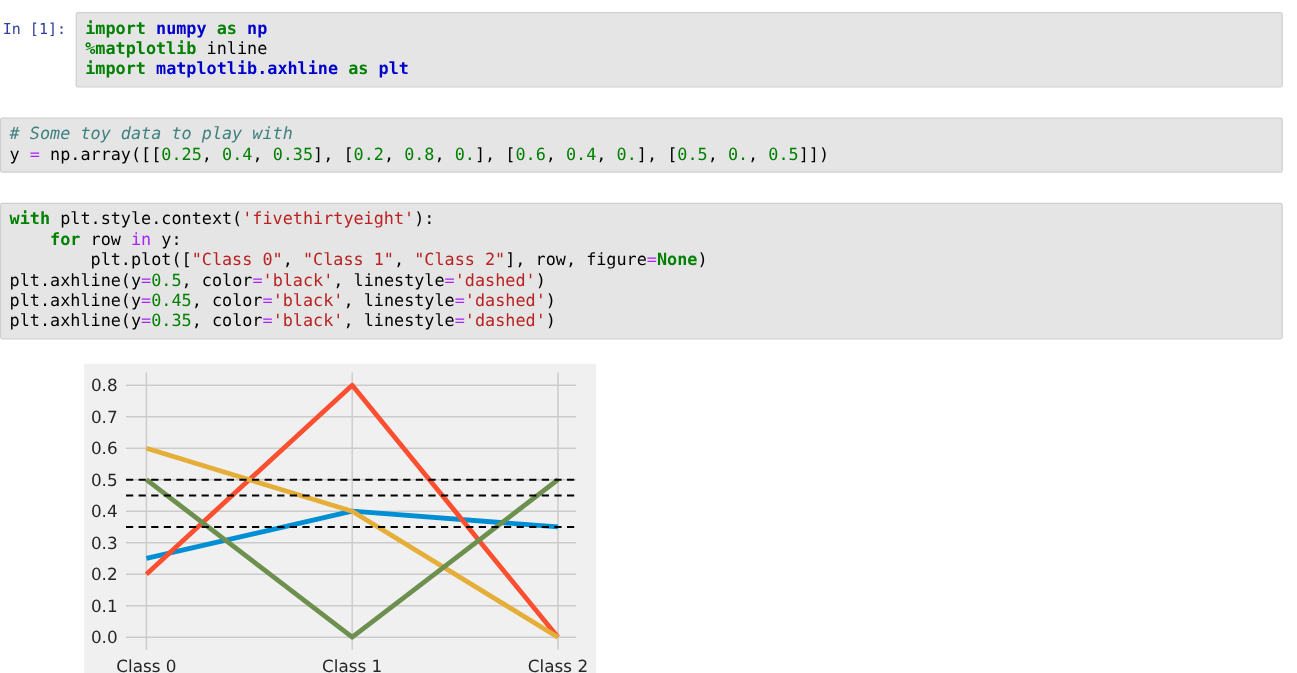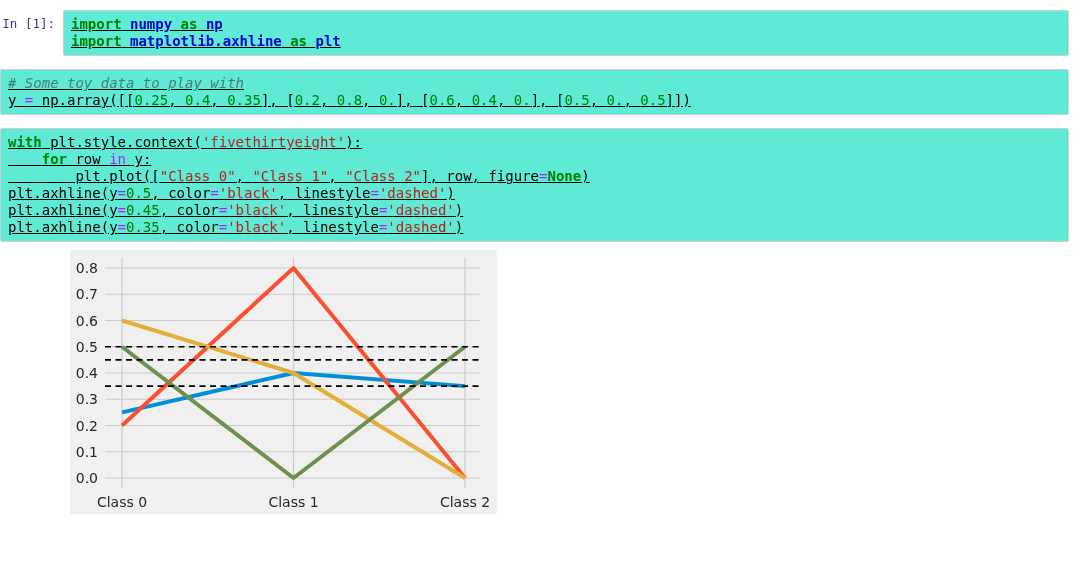--- a/index.html
+++ b/index.html
@@ -1,24 +1,24 @@
 <!DOCTYPE html>
 <html><head>
 <meta charset="utf-8">
 <style>
   * { margin:0; padding:0; box-sizing:border-box; }
   html,body { width:1081px; height:561px; background:#ffffff; overflow:hidden;
               font-family:"Liberation Sans", sans-serif; }
   .notebook { padding-top:10px; }
-  .cell-row { display:flex; align-items:stretch; margin-bottom:13px; padding-right:12px; }
+  .cell-row { display:flex; align-items:stretch; margin-bottom:25px; padding-right:12px; }
   .prompt { width:63px; flex:0 0 63px; text-align:right; padding-right:8px; padding-top:6px;
             font-family:"DejaVu Sans Mono", monospace; font-size:12.5px; color:#303F9F;
             white-space:nowrap; }
-  .input-box { flex:1; background:#5eead4; border:1px solid #cfcfcf; border-radius:2px;
-               padding:5px 7px; overflow:hidden;text-decoration:underline; }
+  .input-box { flex:1; background:#e5e5e5; border:1px solid #cfcfcf; border-radius:2px;
+               padding:5px 7px; overflow:hidden; }
   .cm-line { font-family:"DejaVu Sans Mono", monospace; font-size:14px; line-height:17px;
              color:#000; white-space:pre; }
   .tok-kw  { color:#008000; font-weight:bold; }
   .tok-op  { color:#AA22FF; }
   .tok-str { color:#BA2121; }
   .tok-num { color:#008000;text-align:center; }
   .tok-com { color:#408080; font-style:italic; }
   .tok-mod { color:#0000CC; font-weight:bold; }
   .tok-pl  { color:#000000; }
   .output-row { display:flex; margin-top:-5px; }
@@ -26,20 +26,21 @@
   .chart-wrap { padding-left:7px; }
 </style>
 </head>
 <body>
 
 <div class="notebook" id="notebook">
     <div class="cell-row">
       <div class="prompt">In [1]:</div>
       <div class="input-box">
         <div class="cm-line"><span class="tok-kw">import</span><span class="tok-pl"> </span><span class="tok-mod">numpy</span><span class="tok-pl"> </span><span class="tok-kw">as</span><span class="tok-pl"> </span><span class="tok-mod">np</span></div>
+        <div class="cm-line"><span class="tok-kw">%matplotlib</span><span class="tok-pl"> inline</span></div>
         <div class="cm-line"><span class="tok-kw">import</span><span class="tok-pl"> </span><span class="tok-mod">matplotlib.axhline</span><span class="tok-pl"> </span><span class="tok-kw">as</span><span class="tok-pl"> </span><span class="tok-mod">plt</span></div>
       </div>
     </div>
     <div class="cell-row">
       <div class="input-box">
         <div class="cm-line"><span class="tok-com"># Some toy data to play with</span></div>
         <div class="cm-line"><span class="tok-pl">y </span><span class="tok-op">=</span><span class="tok-pl"> np.array([[</span><span class="tok-num">0.25</span><span class="tok-pl">, </span><span class="tok-num">0.4</span><span class="tok-pl">, </span><span class="tok-num">0.35</span><span class="tok-pl">], [</span><span class="tok-num">0.2</span><span class="tok-pl">, </span><span class="tok-num">0.8</span><span class="tok-pl">, </span><span class="tok-num">0.</span><span class="tok-pl">], [</span><span class="tok-num">0.6</span><span class="tok-pl">, </span><span class="tok-num">0.4</span><span class="tok-pl">, </span><span class="tok-num">0.</span><span class="tok-pl">], [</span><span class="tok-num">0.5</span><span class="tok-pl">, </span><span class="tok-num">0.</span><span class="tok-pl">, </span><span class="tok-num">0.5</span><span class="tok-pl">]])</span></div>
       </div>
     </div>
     <div class="cell-row">

